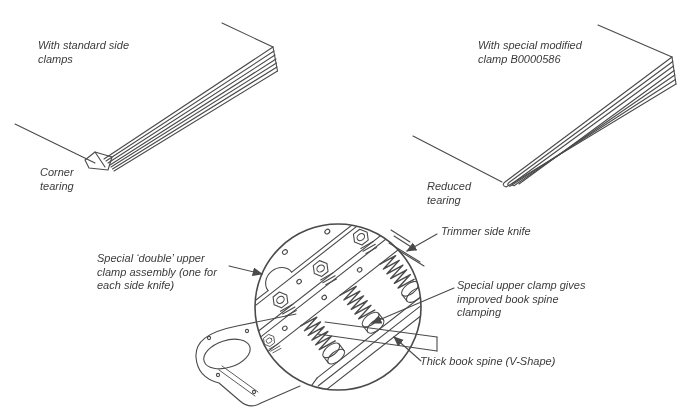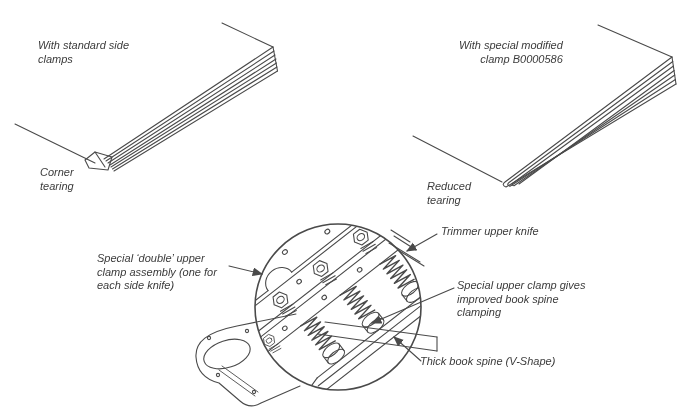--- a/index.html
+++ b/index.html
@@ -174,25 +174,25 @@
       <line x1="437" y1="234" x2="407" y2="251" marker-end="url(#ah)"></line>
       <line x1="454" y1="288" x2="372" y2="323" marker-end="url(#ah)"></line>
       <line x1="421" y1="361" x2="394" y2="337" marker-end="url(#ah)"></line>
     </g>
   </svg>
 
   <div class="lbl" style="left:38px;top:39px;">With standard side
 clamps</div>
   <div class="lbl" style="left:40px;top:166px;">Corner
 tearing</div>
-  <div class="lbl" style="left:459px;top:39px;text-align:right;">With special modified
+  <div class="lbl" style="left:478px;top:39px;">With special modified
 clamp B0000586</div>
   <div class="lbl" style="left:427px;top:180px;font-style:italic;">Reduced
 tearing</div>
   <div class="lbl" style="left:57px;top:252px;margin-left:40px;">Special ‘double’ upper
 clamp assembly (one for
 each side knife)</div>
-  <div class="lbl" style="left:441px;top:225px;">Trimmer upper knife</div>
+  <div class="lbl" style="left:441px;top:225px;">Trimmer side knife</div>
   <div class="lbl" style="left:420px;top:355px;">Thick book spine (V-Shape)</div>
   <div class="lbl" style="left:457px;top:279px;">Special upper clamp gives
 improved book spine
 clamping</div>
 </div>
 
 </body></html>

